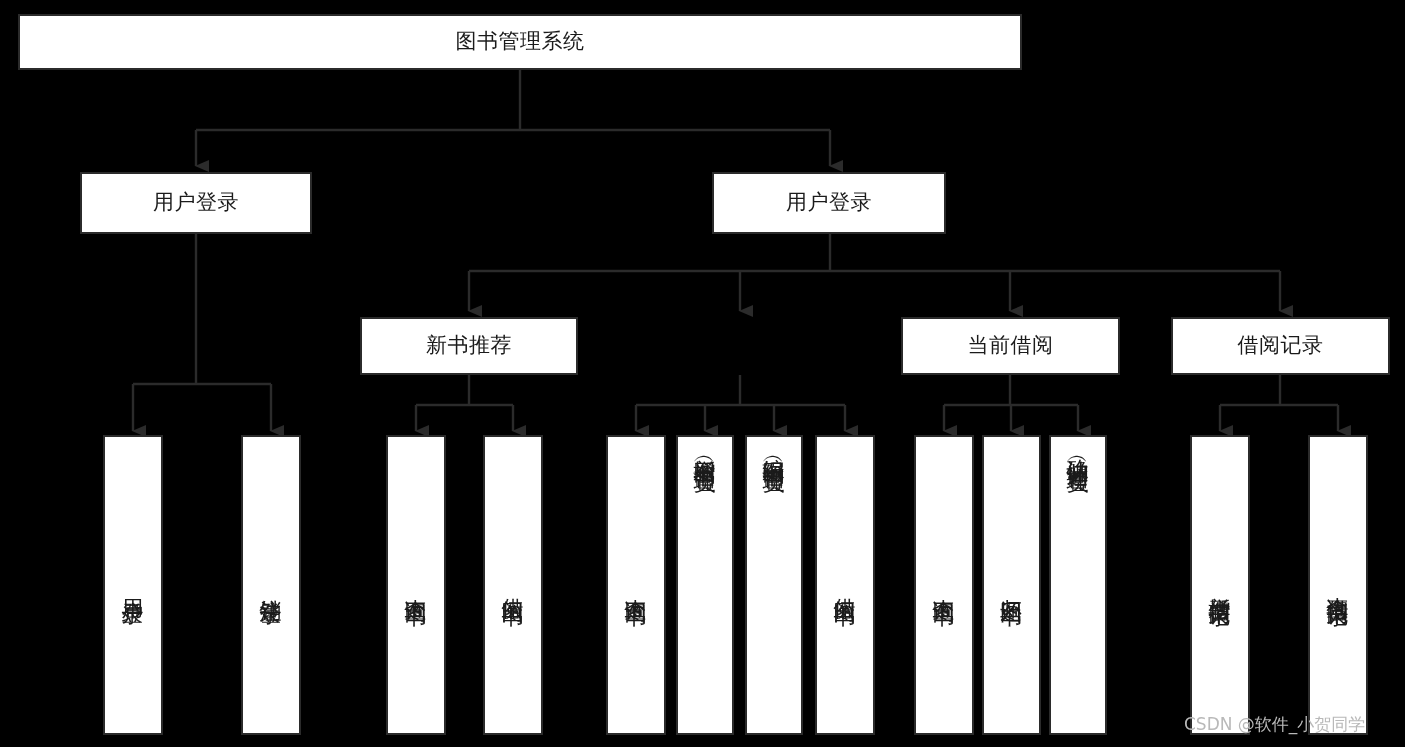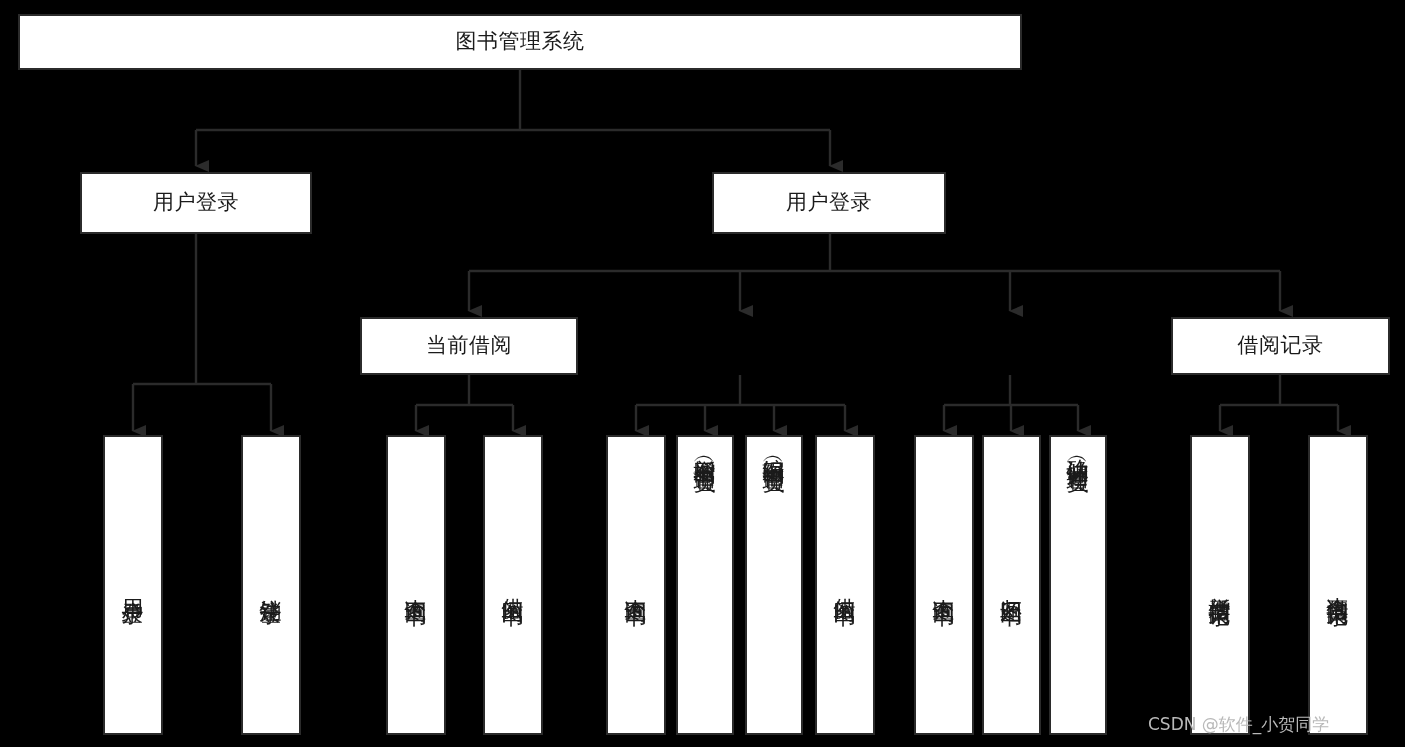--- a/index.html
+++ b/index.html
@@ -60,21 +60,21 @@
     line-height: 1.05;
     letter-spacing: 2px;
     margin: 0 auto;
   }
   .node.vertical.centered {
     align-items: center;
     padding-top: 0;
   }
   #watermark {
     position: absolute;
-    left: 1120px;
+    left: 1156px;
     top: 713px;
     font-size: 17px;
     color: #b9b9b9;
     white-space: nowrap;
     z-index: 5;
     font-family: "DejaVu Sans", "Liberation Sans", sans-serif;
     padding-left: 28px;
   }
 </style>
 </head>
@@ -138,24 +138,27 @@
 
   <div class="node horizontal" style="left:80px; top:172px; width:232px; height:62px;">
     <span class="node-label">用户登录</span>
   </div>
 
   <div class="node horizontal" style="left:712px; top:172px; width:234px; height:62px;">
     <span class="node-label">用户登录</span>
   </div>
 
   <div class="node horizontal" style="left:360px; top:317px; width:218px; height:58px;">
+    <span class="node-label">新书推荐</span>
+  </div>
+
+
+  <div class="node horizontal" style="left:901px; top:317px; width:219px; height:58px;">
     <span class="node-label">当前借阅</span>
   </div>
-
-
 
   <div class="node horizontal" style="left:1171px; top:317px; width:219px; height:58px;justify-content:center;">
     <span class="node-label">借阅记录</span>
   </div>
 
   <div class="node vertical centered" style="left:103px; top:435px; width:60px; height:300px;">
     <span class="node-label">用户登录</span>
   </div>
 
   <div class="node vertical centered" style="left:241px; top:435px; width:60px; height:300px;">

